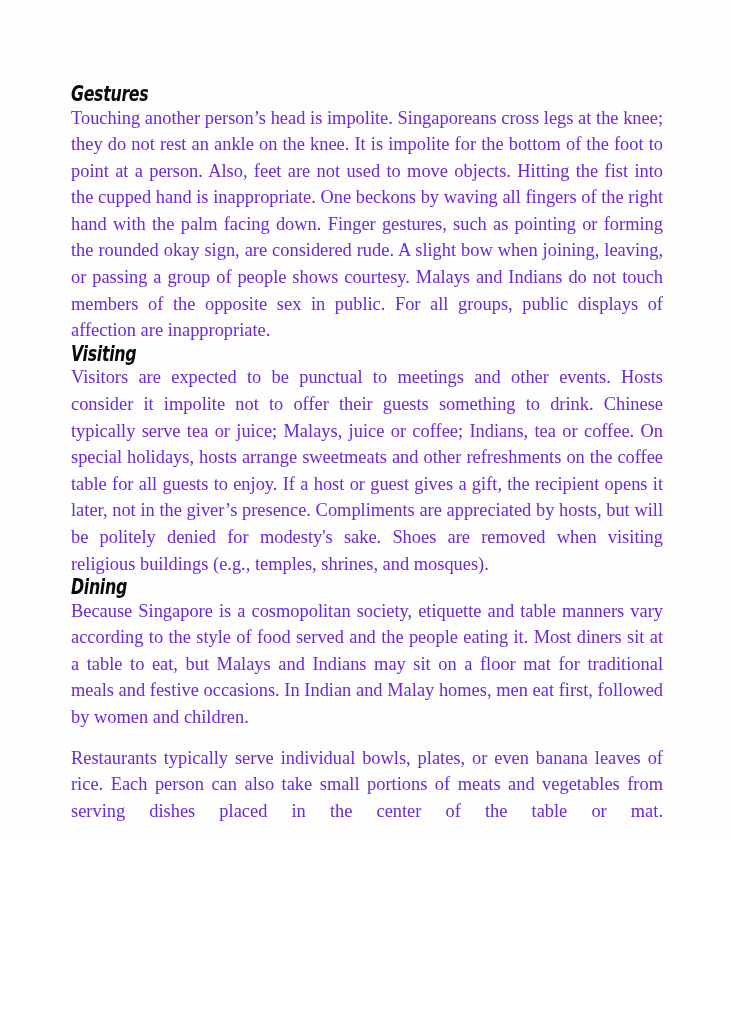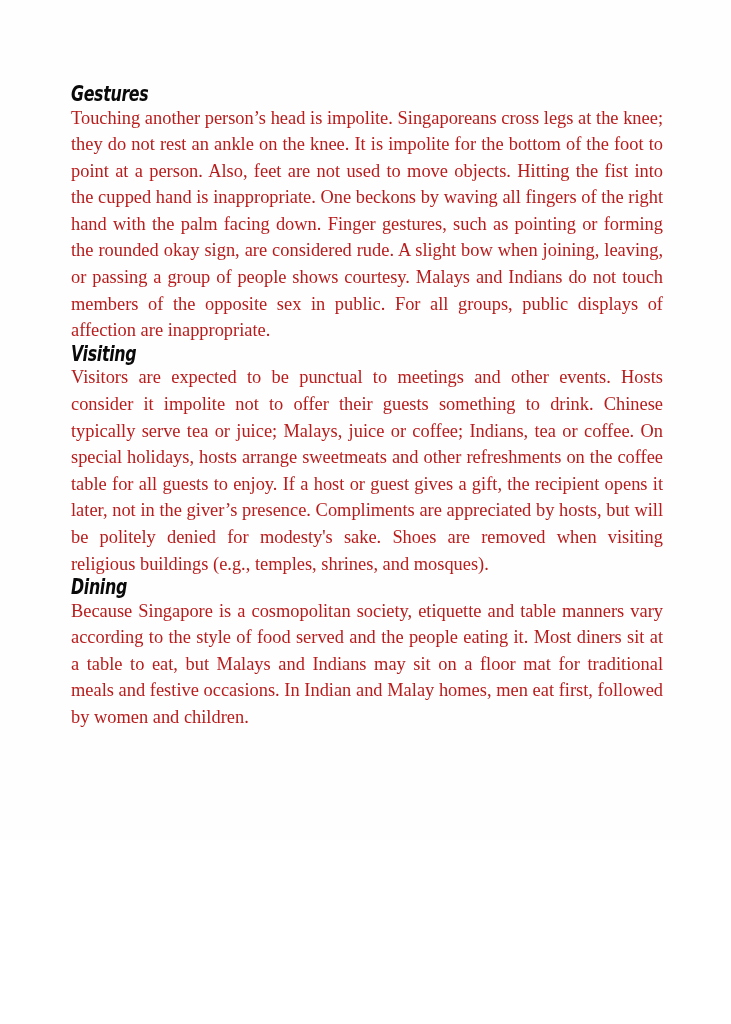--- a/index.html
+++ b/index.html
@@ -40,21 +40,21 @@
   .heading-gestures { margin-bottom: 19px; }
   .heading-visiting { margin-top: 26px; margin-bottom: 20px; }
   .heading-dining   { margin-top: 26px; margin-bottom: 20px; }
 
   p.body-par {
     margin: 0 0 0 0;
     font-size: 18.4px;
     line-height: 26.6px;
     text-align: justify;
     text-justify: inter-word;
-    color: #b91c1c;
+    color: #6d28d9;
     -webkit-hyphens: none;
     hyphens: none;
   }
   p.body-par + p.body-par {
     margin-top: 14px;
   }
   p.body-par.last-line-full {
     text-align-last: justify;
   }
 
@@ -121,20 +121,21 @@
     <p class="body-par">Touching another person’s head is impolite. Singaporeans cross legs at the knee; they do not rest an ankle on the knee. It is impolite for the bottom of the foot to point at a person. Also, feet are not used to move objects. Hitting the fist into the cupped hand is inappropriate. One beckons by waving all fingers of the right hand with the palm facing down. Finger gestures, such as pointing or forming the rounded okay sign, are considered rude. A slight bow when joining, leaving, or passing a group of people shows courtesy. Malays and Indians do not touch members of the opposite sex in public. For all groups, public displays of affection are inappropriate.</p>
 
     <h2 class="section-heading heading-visiting">Visiting</h2>
 
     <p class="body-par">Visitors are expected to be punctual to meetings and other events. Hosts consider it impolite not to offer their guests something to drink. Chinese typically serve tea or juice; Malays, juice or coffee; Indians, tea or coffee. On special holidays, hosts arrange sweetmeats and other refreshments on the coffee table for all guests to enjoy. If a host or guest gives a gift, the recipient opens it later, not in the giver’s presence. Compliments are appreciated by hosts, but will be politely denied for modesty's sake. Shoes are removed when visiting religious buildings (e.g., temples, shrines, and mosques).</p>
 
     <h2 class="section-heading heading-dining">Dining</h2>
 
     <p class="body-par">Because Singapore is a cosmopolitan society, etiquette and table manners vary according to the style of food served and the people eating it. Most diners sit at a table to eat, but Malays and Indians may sit on a floor mat for traditional meals and festive occasions. In Indian and Malay homes, men eat first, followed by women and children.</p>
 
+    <p class="body-par last-line-full">Restaurants typically serve individual bowls, plates, or even banana leaves of rice. Each person can also take small portions of meats and vegetables from serving dishes placed in the center of the table or mat.</p>
 
   </div>
 
   <div class="footer">
     <div class="footer-rule"></div>
     <div class="footer-tab"></div>
   </div>
 
   <div class="scan-smudge"></div>
 

